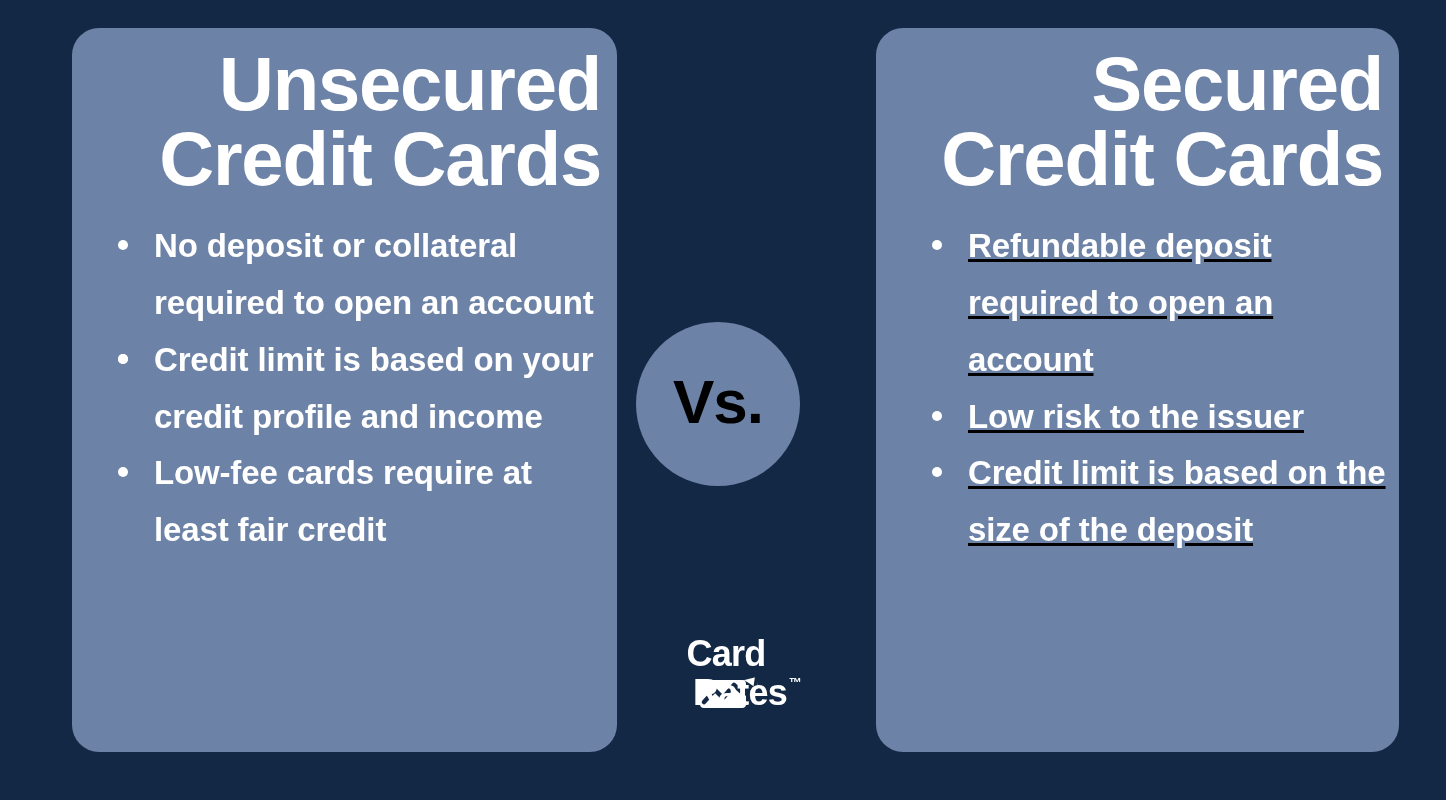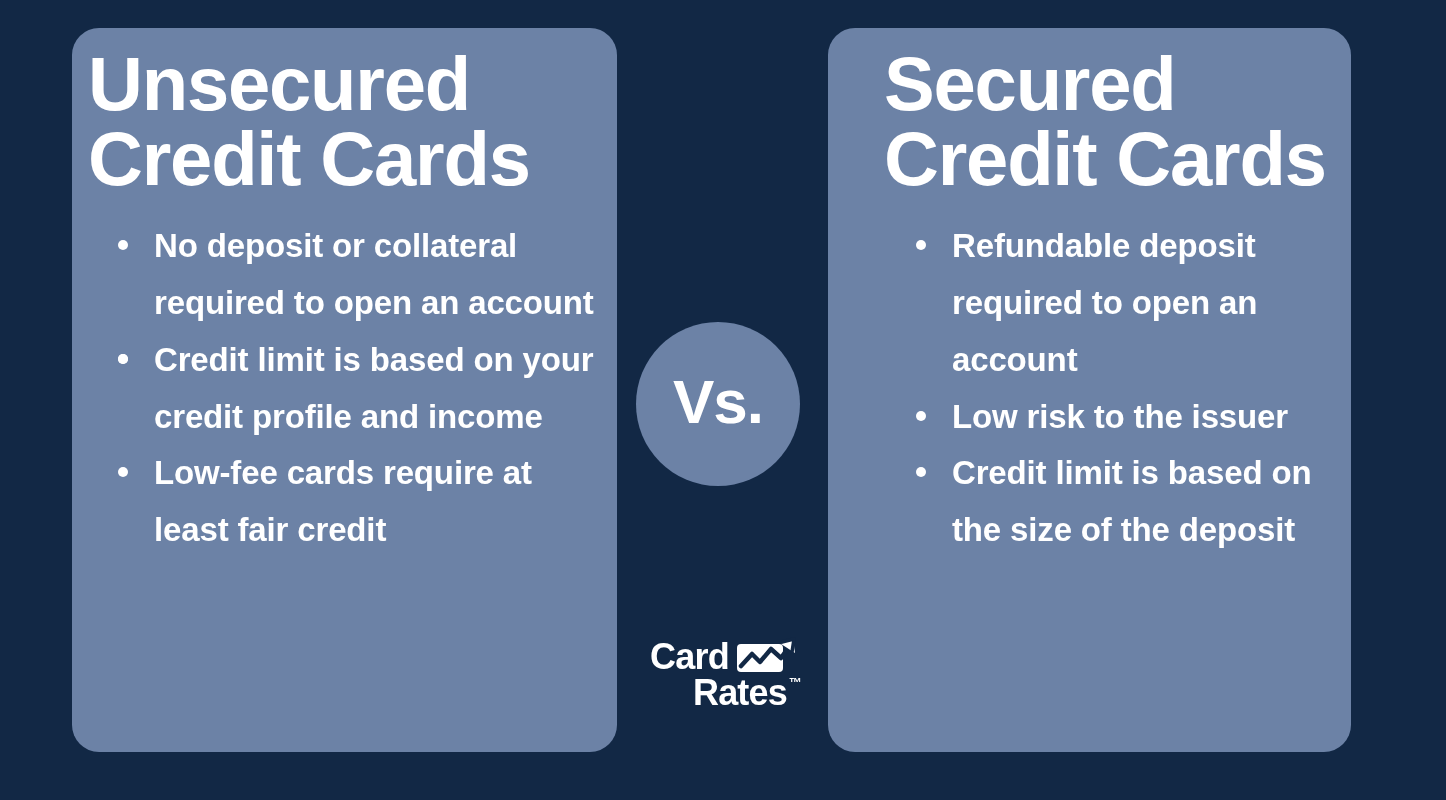--- a/index.html
+++ b/index.html
@@ -26,42 +26,42 @@
   .card {
     position: absolute;
     top: 28px;
     height: 724px;
     background: #6C82A6;
     border-radius: 27px;
     box-sizing: border-box;
     overflow: hidden;
   }
   .card-left  { left: 72px;  width: 545px; }
-  .card-right { left: 828px; width: 523px; padding-left: 40px; }
+  .card-right { left: 876px; width: 523px; }
 
   .card-title {
     color: #FFFFFF;
     font-size: 76px;
     font-weight: bold;
     line-height: 0.99;
     letter-spacing: -1.2px;
-    text-align: left;
+    text-align: right;
     padding: 18px 16px 0 16px;
     margin: 0;
     white-space: pre-line;
   }
 
   
   .bullet-list {
     list-style: none;
     margin: 0;
     padding: 0;
   }
   .card-left .bullet-list  { margin: 22px 0 0 0; padding-left: 38px; padding-right: 10px; }
-  .card-right .bullet-list { margin: 22px 0 0 0; padding-left: 40px; padding-right: 6px; }
+  .card-right .bullet-list { margin: 22px 0 0 8px; padding-left: 40px; padding-right: 6px; text-decoration: underline; }
 
   .bullet-item {
     position: relative;
     color: #FFFFFF;
     font-size: 33px;
     font-weight: bold;
     line-height: 1.72;
     letter-spacing: -0.15px;
     padding-left: 44px;
     margin: 0;
@@ -83,21 +83,21 @@
     top: 322px;
     width: 164px;
     height: 164px;
     border-radius: 50%;
     background: #6C82A6;
     display: flex;
     align-items: center;
     justify-content: center;
   }
   .vs-text {
-    color: #ffffff;
+    color: #000000;
     font-size: 62px;
     font-weight: bold;
     letter-spacing: -1px;
     line-height: 1;
     margin: 0;
     padding-bottom: 4px;
   }
 
   
   .logo {
@@ -106,21 +106,21 @@
     top: 636px;
     width: 152px;
     height: 84px;
     color: #FFFFFF;
   }
   .logo-row {
     display: flex;
     align-items: center;
     height: 42px;
   }
-  .logo-row-top { justify-content: flex-start; padding-left: 0px; }
+  .logo-row-top { justify-content: flex-start; padding-left: 0px; flex-direction: column; }
   .logo-row-bottom { justify-content: flex-end; padding-left: 28px; margin-top: -6px; }
 
   .logo-word {
     color: #FFFFFF;
     font-size: 36px;
     font-weight: bold;
     letter-spacing: -0.8px;
     line-height: 1;
   }
   .logo-mark {

